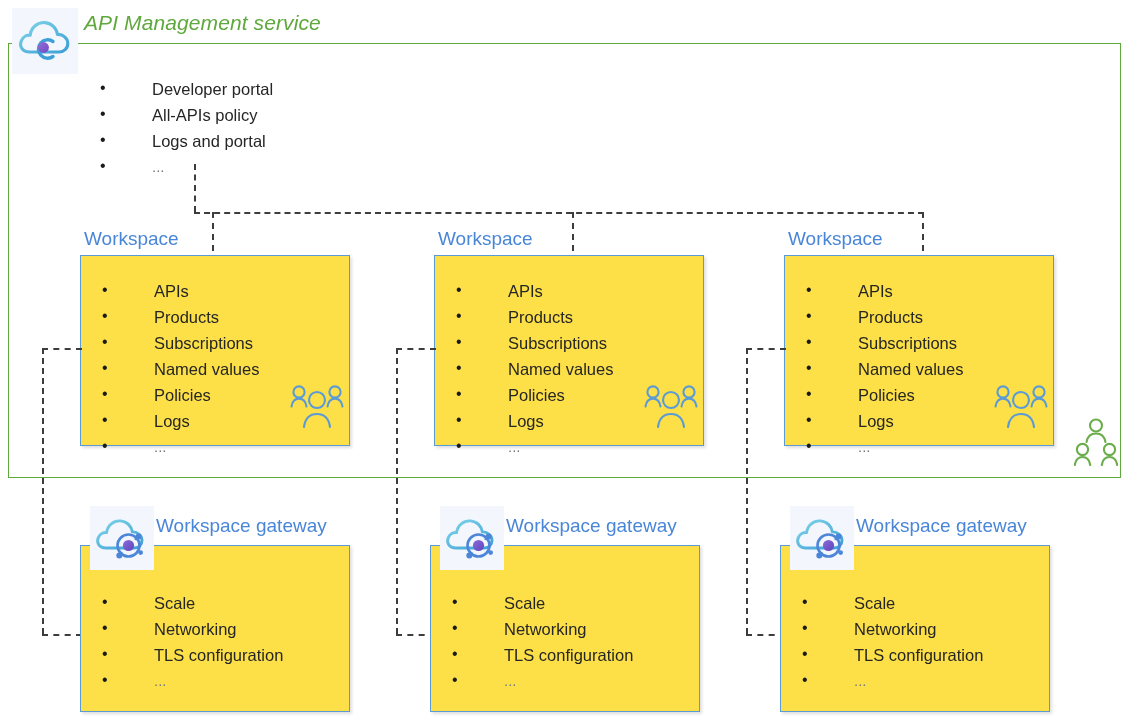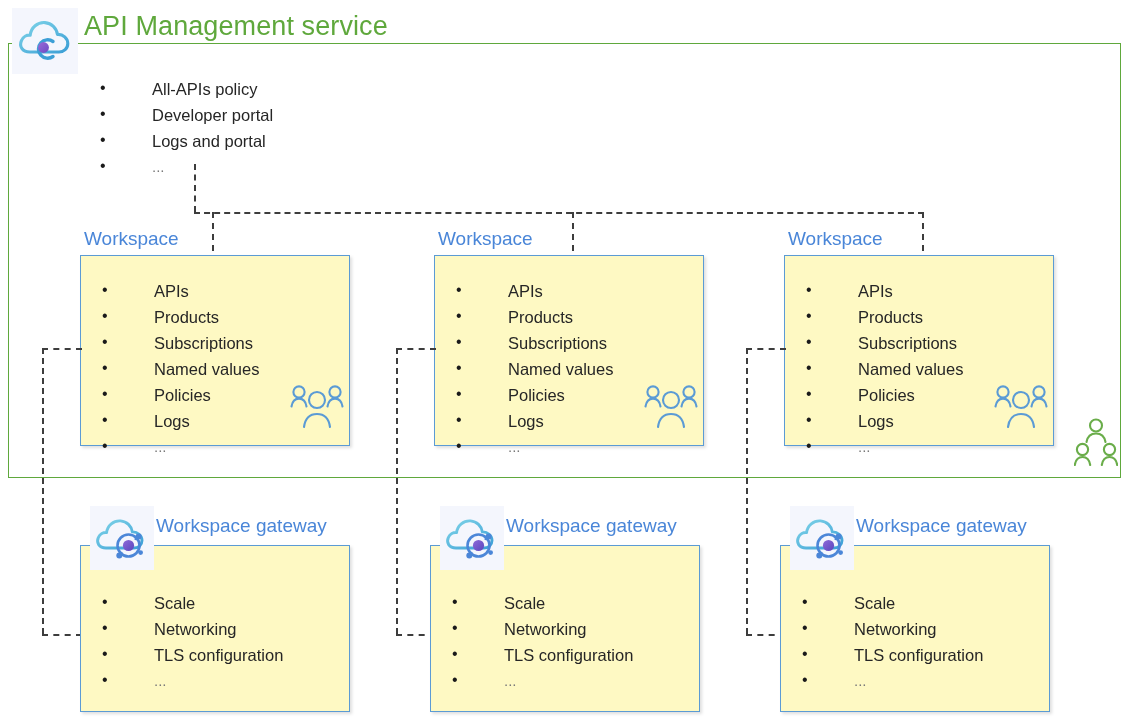--- a/index.html
+++ b/index.html
@@ -19,24 +19,25 @@
     position:absolute;
     left:8px;top:43px;
     width:1113px;height:435px;
     border:1.6px solid #5FA83C;
     box-sizing:border-box;
     background:transparent;
   }
   .service-title{
     position:absolute;
     left:84px;top:11px;
-    font-size:27px;
+    font-size:21px;
     color:#5FA83C;
     letter-spacing:.1px;
     white-space:nowrap;
+    font-style:italic;
   }
 
   
   .icon-tile{
     position:absolute;
     background:#F4F6FD;
   }
   .icon-tile svg{display:block;}
 
   
@@ -59,21 +60,21 @@
     left:0;top:-1px;
     font-size:16px;
     color:#1a1a1a;
   }
   .blist li.ellipsis{color:#7a7a7a;font-size:15px;}
 
   
   .bluebox{
     position:absolute;
     border:1.3px solid #5B9BD5;
-    background:#fef9c3;
+    background:#fde047;
     box-sizing:border-box;
     box-shadow:2px 2px 3px rgba(0,0,0,.13);
     text-decoration:underline;
   }
   .box-label{
     position:absolute;
     font-size:19px;
     color:#4A86D8;
     white-space:nowrap;
   }
@@ -116,22 +117,22 @@
                C19 19.5 25.6 14 33 14.6 C39.6 15.2 44.6 20.2 45.4 26.4
                C51 26 55.8 30.2 55.8 35.6 C55.8 40.6 51.8 44 47 44 Z" fill="none" stroke="url(#cg1)" stroke-width="3.1" stroke-linejoin="round"></path>
       <path d="M41 33.5 A9.2 9.2 0 1 0 41 48.5" fill="none" stroke="#3C9FD6" stroke-width="3.4" stroke-linecap="round"></path>
       <circle cx="31.5" cy="39.5" r="5.4" fill="url(#cg2)"></circle>
     </svg>
   </div>
 
   <div class="service-title">API Management service</div>
 
   <ul class="blist" style="left:100px;top:76px;">
+    <li>Developer portal</li>
     <li>All-APIs policy</li>
-    <li>Developer portal</li>
     <li>Logs and portal</li>
     <li class="ellipsis">...</li>
   </ul>
 
   <div class="people-icon" style="left:1074px;top:416px;">
     <svg width="44" height="54" viewBox="0 0 44 54">
       <g fill="none" stroke="#6AAD4A" stroke-width="2.1" stroke-linecap="round">
         <circle cx="22" cy="9.5" r="6"></circle>
         <path d="M12.5 26 C13.5 20.5 17.2 17.5 22 17.5 C26.8 17.5 30.5 20.5 31.5 26"></path>
         <circle cx="8.5" cy="33.5" r="5.6"></circle>

